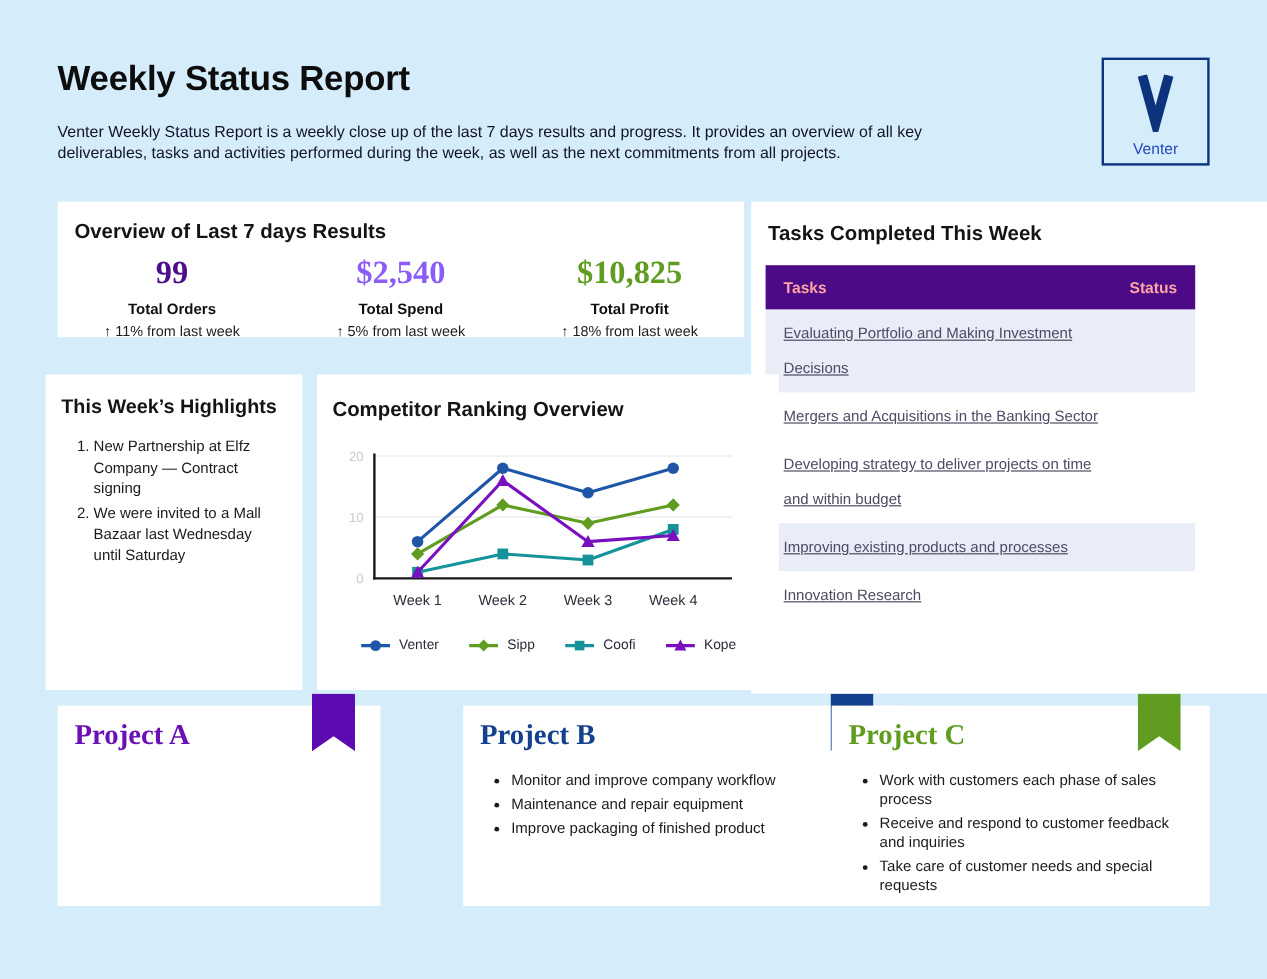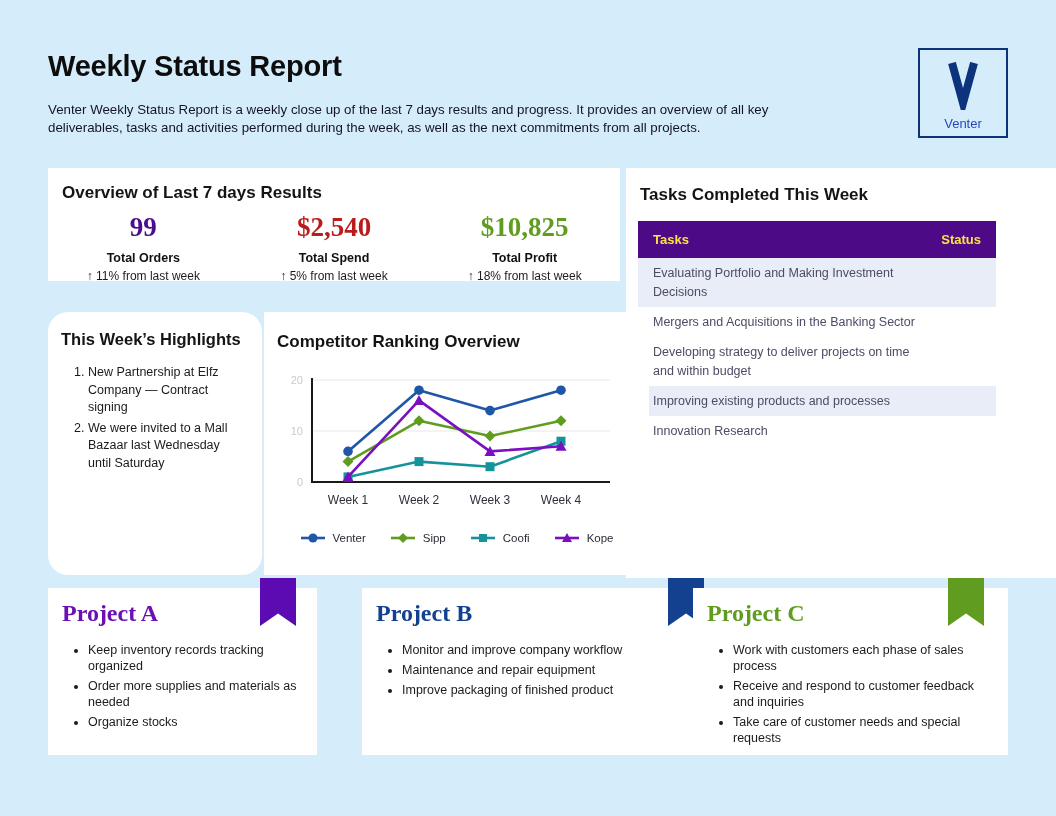--- a/index.html
+++ b/index.html
@@ -36,46 +36,46 @@
   .stats-row { position:absolute; left:0; top:44px; width:100%; display:flex; }
   .stat { flex:1; text-align:center; }
   .stat-value { font-family:"Liberation Serif", serif; font-size:27px; font-weight:700; }
   .stat-label { font-size:12.5px; font-weight:700; color:#111; margin-top:8px; }
   .stat-delta { font-size:12px; color:#1c1c1c; margin-top:4px; }
 
   
   .tasks-card { left:626px; top:168px; width:446px; height:410px; }
   .tasks-card .sec-title { position:absolute; left:14px; top:17px; }
   .tasks-table { position:absolute; left:12px; top:53px; width:358px; font-size:12.5px; }
-  .t-head { display:flex; align-items:center; height:37px; color:#fde047; font-weight:700; font-size:13px; padding:0 15px; }
+  .t-head { display:flex; align-items:center; height:37px; color:#fca5a5; font-weight:700; font-size:13px; padding:0 15px; }
   .t-head .col-status { margin-left:auto; }
-  .t-row { display:flex; padding:6px 15px 5px; line-height:19px; color:#4c4c64; }
+  .t-row { display:flex; padding:6px 15px 5px; line-height:29px; color:#4c4c64;text-decoration:underline; }
   .t-row .cell-task { width:82%; }
   .t-row:nth-child(odd of .t-row) {}
   .row-alt { background:#e9edf7; }
 
   
-  .hl-card { left:48px; top:312px; width:214px; height:263px;border-radius:20px; }
+  .hl-card { left:38px; top:312px; width:214px; height:263px; }
   .hl-card .sec-title { position:absolute; left:13px; top:18px; font-size:16.5px; }
   .hl-list { position:absolute; left:14px; top:52px; width:184px;
     padding-left:26px; font-size:12.5px; line-height:17.5px; color:#1a1a1a; }
   .hl-list li { margin-bottom:3px; }
 
   
   .chart-card { left:264px; top:312px; width:385px; height:263px;padding-left:42px; }
   .chart-card .sec-title { position:absolute; left:13px; top:20px; }
   #chart-svg { position:absolute; left:6px; top:58px; }
   .chart-legend { position:absolute; left:0; top:220px; width:100%;
     display:flex; justify-content:center; gap:24px; align-items:center; }
   .legend-item { display:flex; align-items:center; gap:7px; font-size:11.5px; color:#2b2b38; }
 
   
   .proj-card { top:588px; height:167px; overflow:visible; }
   .proj-a { left:48px;  width:269px; }
-  .proj-b { left:362px; width:363px; }
+  .proj-b { left:386px; width:363px; }
   .proj-c { left:693px; width:315px; }
   .proj-title {
     position:absolute; left:14px; top:12px;
     font-family:"Liberation Serif", serif; font-size:24px; font-weight:700;
   }
   .proj-list { position:absolute; left:16px; top:54px; right:10px;
     padding-left:24px; font-size:12.5px; line-height:16px; color:#1b1b1b; }
   .proj-list li { margin-bottom:4px; }
   .ribbon {
     position:absolute; top:-10px; width:36px; height:48px;
@@ -102,21 +102,21 @@
 
 <div class="card stats-card">
   <div class="sec-title">Overview of Last 7 days Results</div>
   <div class="stats-row">
     <div class="stat">
       <div class="stat-value" style="color: rgb(76, 14, 140);">99</div>
       <div class="stat-label">Total Orders</div>
       <div class="stat-delta">↑ 11% from last week</div>
     </div>
     <div class="stat">
-      <div class="stat-value" style="color: #b91c1c;">$2,540</div>
+      <div class="stat-value" style="color: #8b5cf6;">$2,540</div>
       <div class="stat-label">Total Spend</div>
       <div class="stat-delta">↑ 5% from last week</div>
     </div>
     <div class="stat">
       <div class="stat-value" style="color: rgb(95, 156, 31);">$10,825</div>
       <div class="stat-label">Total Profit</div>
       <div class="stat-delta">↑ 18% from last week</div>
     </div>
   </div>
 </div>
@@ -222,25 +222,20 @@
           <path d="M13 1 L18 10 L8 10 Z" fill="#7a0fc0"></path>
         </svg>
         <span>Kope</span>
       </span>
     </div>
 </div>
 
 <div class="card proj-card proj-a">
   <div class="ribbon" style="background-color: rgb(92, 10, 178);"></div>
   <div class="proj-title" style="color: rgb(107, 16, 180);">Project A</div>
-  <ul class="proj-list">
-    <li>Keep inventory records tracking organized</li>
-    <li>Order more supplies and materials as needed</li>
-    <li>Organize stocks</li>
-  </ul>
 </div>
 
 <div class="card proj-card proj-b">
   <div class="ribbon" style="background-color: rgb(20, 65, 143);"></div>
   <div class="proj-title" style="color: rgb(20, 65, 143);">Project B</div>
   <ul class="proj-list">
     <li>Monitor and improve company workflow</li>
     <li>Maintenance and repair equipment</li>
     <li>Improve packaging of finished product</li>
   </ul>

